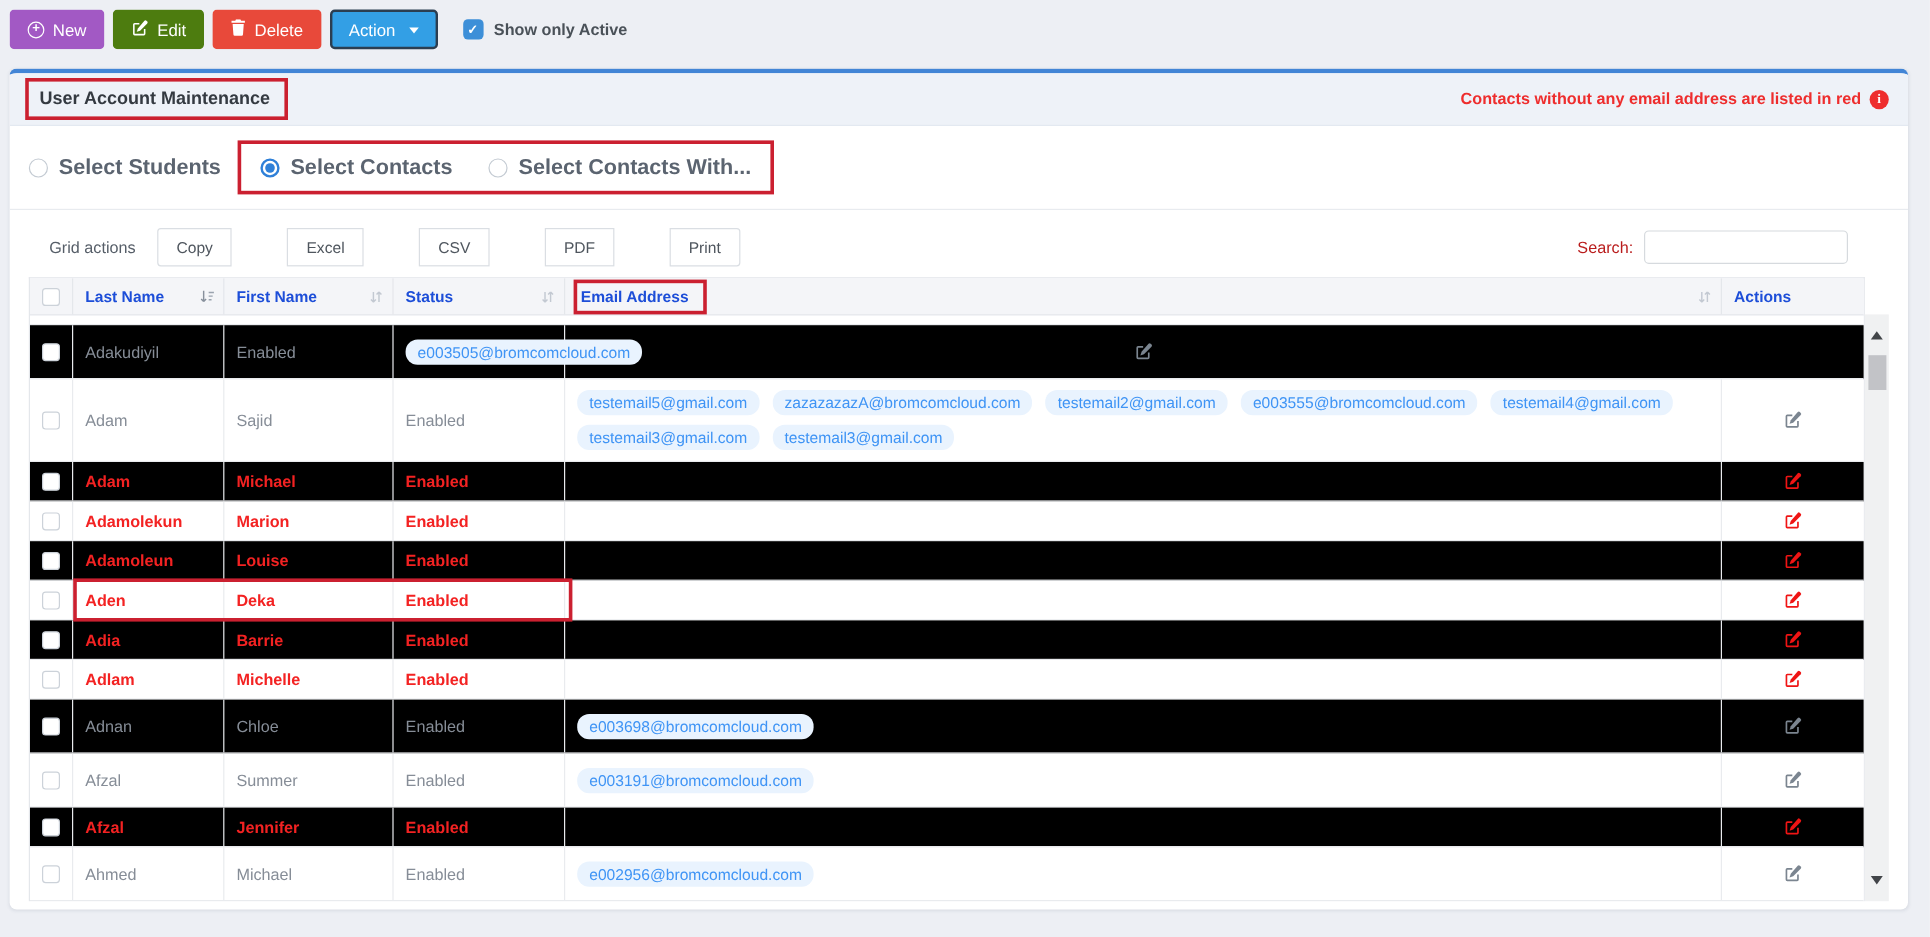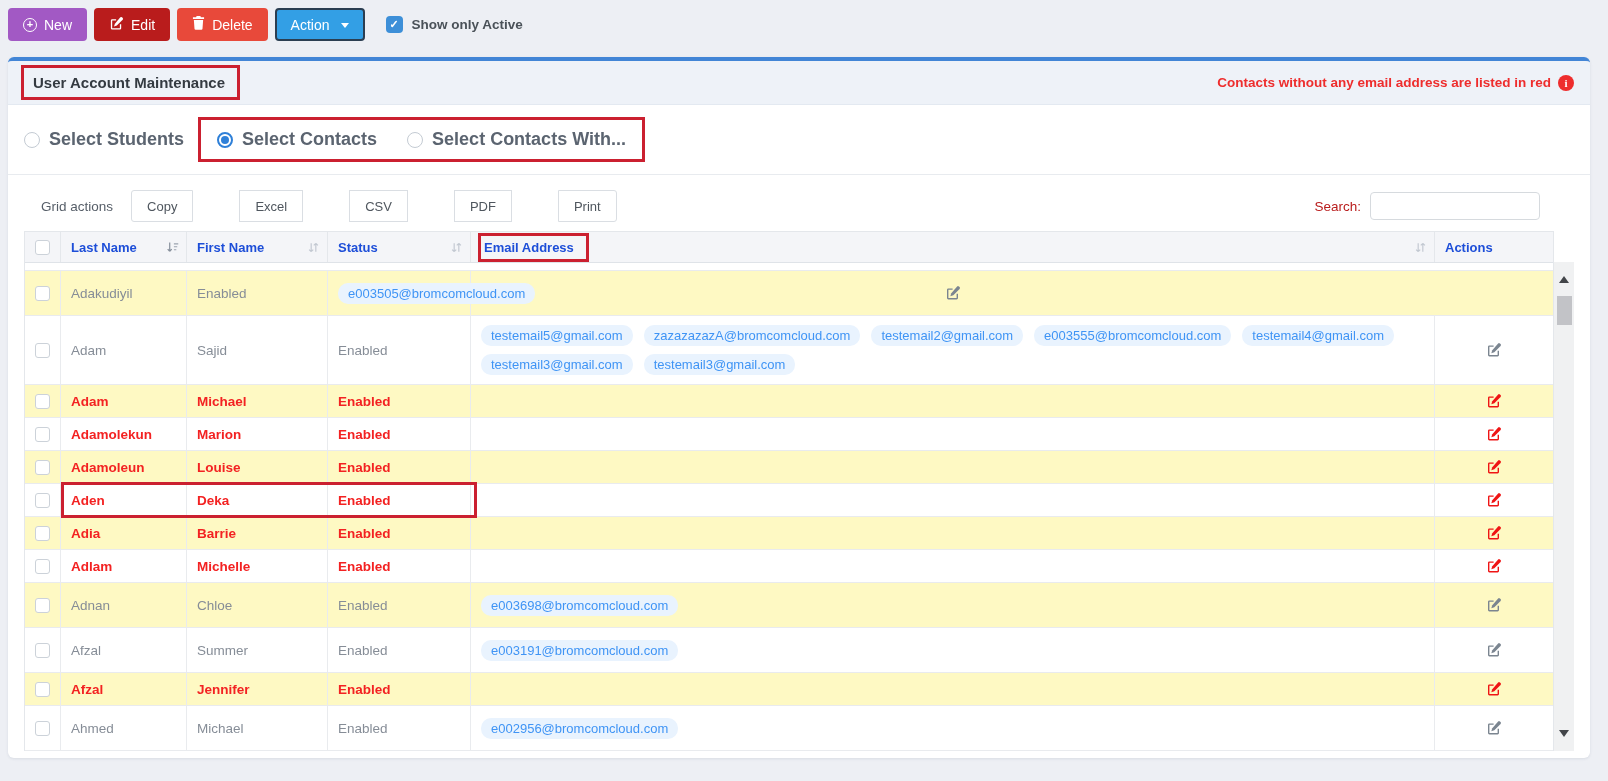--- a/index.html
+++ b/index.html
@@ -6,21 +6,21 @@
   html,body { width: 1608px; height: 781px; overflow: hidden;
     font-family: "Liberation Sans", sans-serif; background: #edeff4; }
 
   
   .toolbar { display: flex; align-items: center; gap: 7px; padding: 8px 0 0 8px; }
   .btn { display: inline-flex; align-items: center; gap: 7px; height: 33px;
     padding: 0 14px; border: 1px solid transparent; border-radius: 4px;
     color: #fff; font-size: 14px; font-weight: 500; cursor: pointer;
     font-family: "Liberation Sans", sans-serif; }
   .btn-new   { background: #a259c4; }
-  .btn-edit  { background: #b91c1c; }
+  .btn-edit  { background: #4d7c0f; }
   .btn-delete{ background: #e8493a; }
   .btn-action{ background: #339fe5; border: 2px solid #2b3e51; }
   .plus-circle { width: 14px; height: 14px; border: 1.6px solid #fff; border-radius: 50%;
     display: inline-flex; align-items: center; justify-content: center;
     font-size: 11px; font-weight: 700; line-height: 1; }
   .caret { width: 0; height: 0; border: 4px solid transparent; border-top: 5px solid #fff;
     margin-top: 5px; margin-left: 4px; }
   .icon-svg { display: inline-block; vertical-align: middle; }
 
   .check-wrap { display: inline-flex; align-items: center; gap: 9px; margin-left: 14px; cursor: pointer; }
@@ -78,21 +78,21 @@
     border-right: 1px solid #e4e7eb; font-size: 13px; font-weight: 700; color: #1d4ed8; cursor: pointer; }
   .hcell:last-child { border-right: none; }
   .hcell.center { justify-content: center; }
   .sort-icon { position: absolute; right: 7px; top: 9px; }
   .col-annotated { border: 3px solid #cb2030; padding: 4px 12px 4px 3px; margin-left: -3px; }
 
   .partial-row { height: 8px; background: #fff; border-bottom: 1px solid #e9ebee; }
 
   .row { display: grid; grid-template-columns: 36px 126px 141px 143px 1fr 118px;
     min-height: 33px; border-bottom: 1px solid #e9ebee; position: relative; background: #fff; }
-  .row.stripe { background: #fef9c3; }
+  .row.stripe { background: #000000; }
   .row.tall  { min-height: 45px; }
   .row.xtall { min-height: 69px; }
   .cell { display: flex; align-items: center; padding: 2px 10px;
     border-right: 1px solid #e9ebee; font-size: 13.5px; color: #868d97; }
   .cell:last-child { border-right: none; }
   .cell.center { justify-content: center; }
   .row.red .cell { color: #f32222; font-weight: 700; }
   .emails-cell { flex-wrap: wrap; gap: 7px 11px; padding: 8px 10px; }
   .email-pill { background: #e9f3fe; color: #3f94f5; padding: 3px 10px; border-radius: 10px;
     font-size: 13px; text-decoration: none; white-space: nowrap; cursor: pointer; }

